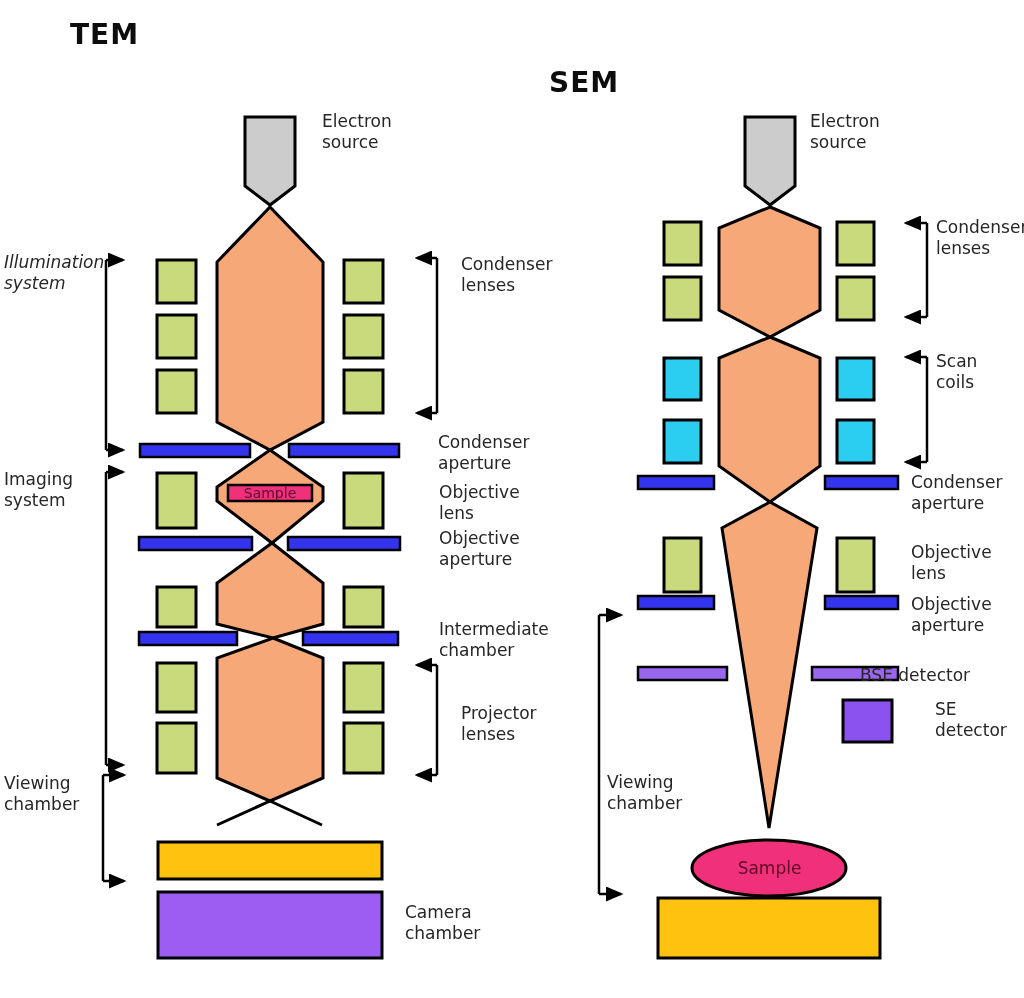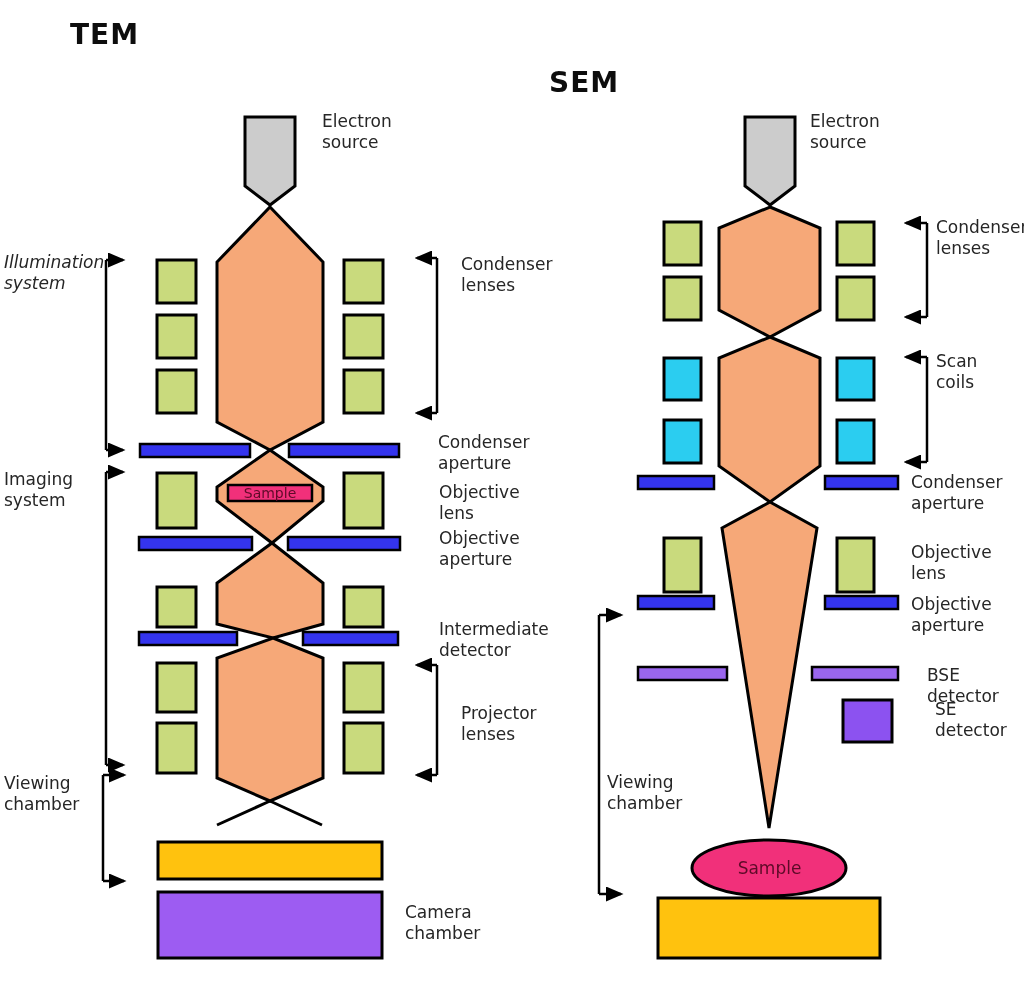--- a/index.html
+++ b/index.html
@@ -206,40 +206,40 @@
 lenses</div>
   <div class="lbl" style="left:438px;top:432px;">Condenser
 aperture</div>
   <div class="lbl" style="left:4px;top:469px;">Imaging
 system</div>
   <div class="lbl" style="left:439px;top:482px;">Objective
 lens</div>
   <div class="lbl" style="left:439px;top:528px;">Objective
 aperture</div>
   <div class="lbl" style="left:439px;top:619px;">Intermediate
-detector</div>
+chamber</div>
   <div class="lbl" style="left:461px;top:703px;">Projector
 lenses</div>
   <div class="lbl" style="left:4px;top:773px;">Viewing
 chamber</div>
   <div class="lbl" style="left:405px;top:902px;">Camera
 chamber</div>
   <div class="sample-lbl" style="left:228px;top:485px;width:84px;font-size:14px;line-height:16px;">Sample</div>
 
   <div class="lbl" style="left:810px;top:111px;">Electron
 source</div>
   <div class="lbl" style="left:936px;top:217px;">Condenser
 lenses</div>
   <div class="lbl" style="left:936px;top:351px;">Scan
 coils</div>
   <div class="lbl" style="left:911px;top:472px;">Condenser
 aperture</div>
   <div class="lbl" style="left:911px;top:542px;">Objective
 lens</div>
   <div class="lbl" style="left:911px;top:594px;">Objective
 aperture</div>
-  <div class="lbl" style="left:927px;top:665px;">BSE detector</div>
+  <div class="lbl" style="left:860px;top:665px;">BSE detector</div>
   <div class="lbl" style="left:911px;top:699px;margin-left:24px;">SE detector</div>
   <div class="lbl" style="left:607px;top:772px;">Viewing
 chamber</div>
   <div class="sample-lbl" style="left:693px;top:858px;width:153px;font-size:17px;">Sample</div>
 
 </div>
 
 </body></html>

